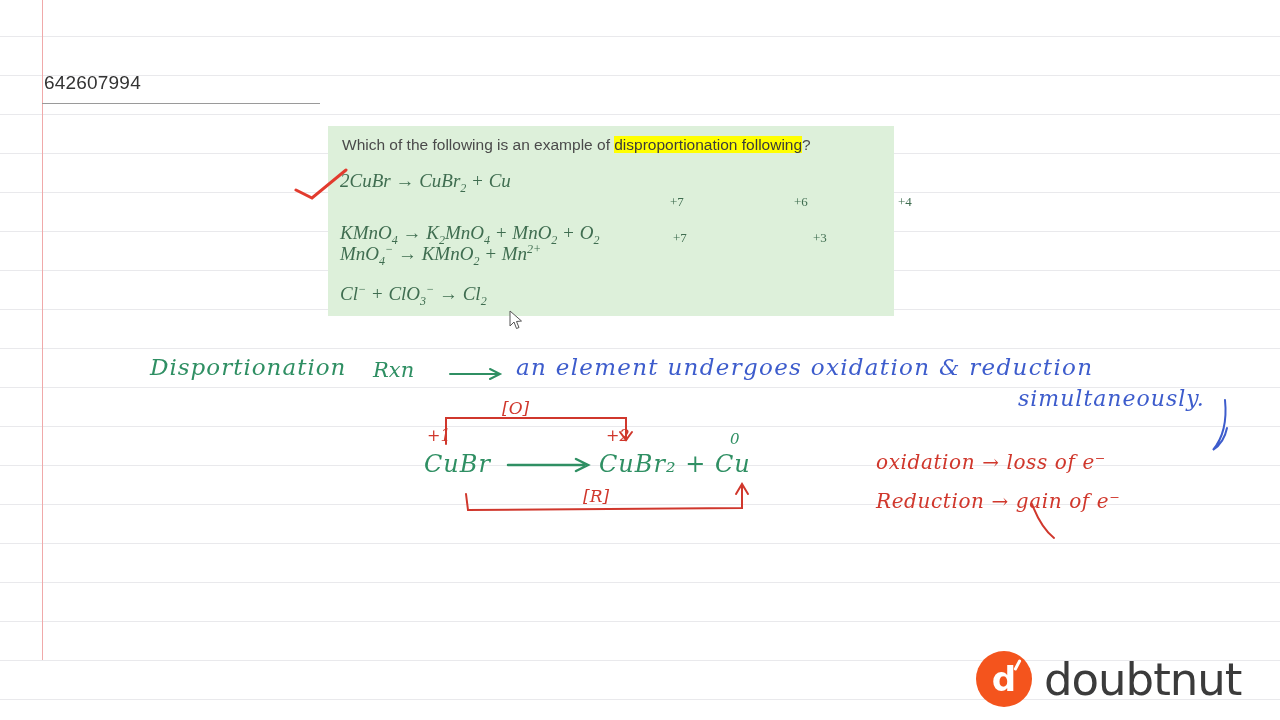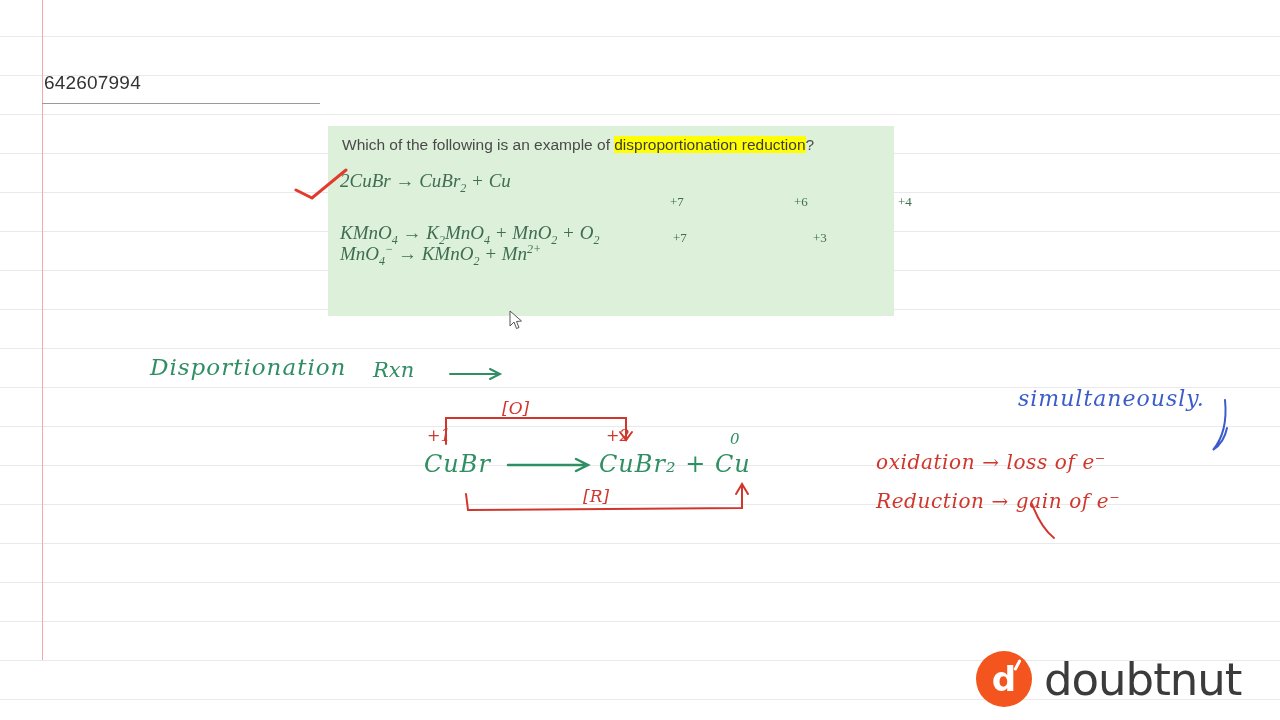--- a/index.html
+++ b/index.html
@@ -229,55 +229,59 @@
   <div class="rule-line" style="top:660px"></div>
   <div class="rule-line" style="top:699px"></div>
   <div class="margin-line" style="left:42px"></div>
 
   <div class="qid">642607994</div>
   <div class="qid-underline"></div>
 
   <div class="qblock">
 
     <div class="qtext">
-      <span>Which of the following is an example of </span><span class="hl">disproportionation reduction</span><span>?</span>
+      <span>Which of the following is an example of </span><span class="hl">disproportionation following</span><span>?</span>
     </div>
 
     <div class="eq eq-1">
       2CuBr → CuBr<sub>2</sub> + Cu
     </div>
 
     <div class="eq eq-2">
       KMnO<sub>4</sub> → K<sub>2</sub>MnO<sub>4</sub> + MnO<sub>2</sub> + O<sub>2</sub>
     </div>
     <span class="ox-label" style="left:342px; top:68px;">+7</span>
     <span class="ox-label" style="left:466px; top:68px;">+6</span>
     <span class="ox-label" style="left:570px; top:68px;">+4</span>
 
     <div class="eq eq-3">
       MnO<sub>4</sub><sup>−</sup> → KMnO<sub>2</sub> + Mn<sup>2+</sup>
     </div>
     <span class="ox-label" style="left:345px; top:104px;">+7</span>
     <span class="ox-label" style="left:485px; top:104px;">+3</span>
 
+    <div class="eq eq-4">
+      Cl<sup>−</sup> + ClO<sub>3</sub><sup>−</sup> → Cl<sub>2</sub>
+    </div>
   </div>
 
   <svg class="tick" viewBox="0 0 56 32">
     <path d="M2 22 L18 30 L52 2" stroke="#e23b2e" stroke-width="3" fill="none" stroke-linecap="round"></path>
   </svg>
 
   <svg class="cursor" viewBox="0 0 14 20">
     <path d="M1 1 L1 16 L5 12 L7.5 18.5 L10 17.5 L7.5 11.5 L12.5 11 Z" fill="#ffffff" stroke="#555555" stroke-width="1"></path>
   </svg>
 
   <div class="hand hand-green h-title">Disportionation</div>
   <div class="hand hand-green h-rxn">Rxn</div>
   <svg style="position:absolute; left:448px; top:364px; width:60px; height:18px;" viewBox="0 0 60 18">
     <path d="M2 10 L50 10 M42 5 L52 10 L42 15" stroke="#2f8f63" stroke-width="2" fill="none" stroke-linecap="round"></path>
   </svg>
+  <div class="hand hand-blue h-phrase">an element undergoes oxidation &amp; reduction</div>
   <div class="hand hand-blue h-simul">simultaneously.</div>
   <svg style="position:absolute; left:1205px; top:398px; width:30px; height:60px;" viewBox="0 0 30 60">
     <path d="M20 2 C22 22, 18 40, 8 52 C14 48, 20 40, 22 30" stroke="#3d5ccc" stroke-width="2" fill="none" stroke-linecap="round"></path>
   </svg>
 
   <div class="hand hand-green h-eq-cubr">CuBr</div>
   <div class="hand hand-green h-eq-prod">
     <span>CuBr₂</span>
     <span>+ Cu</span>
   </div>

